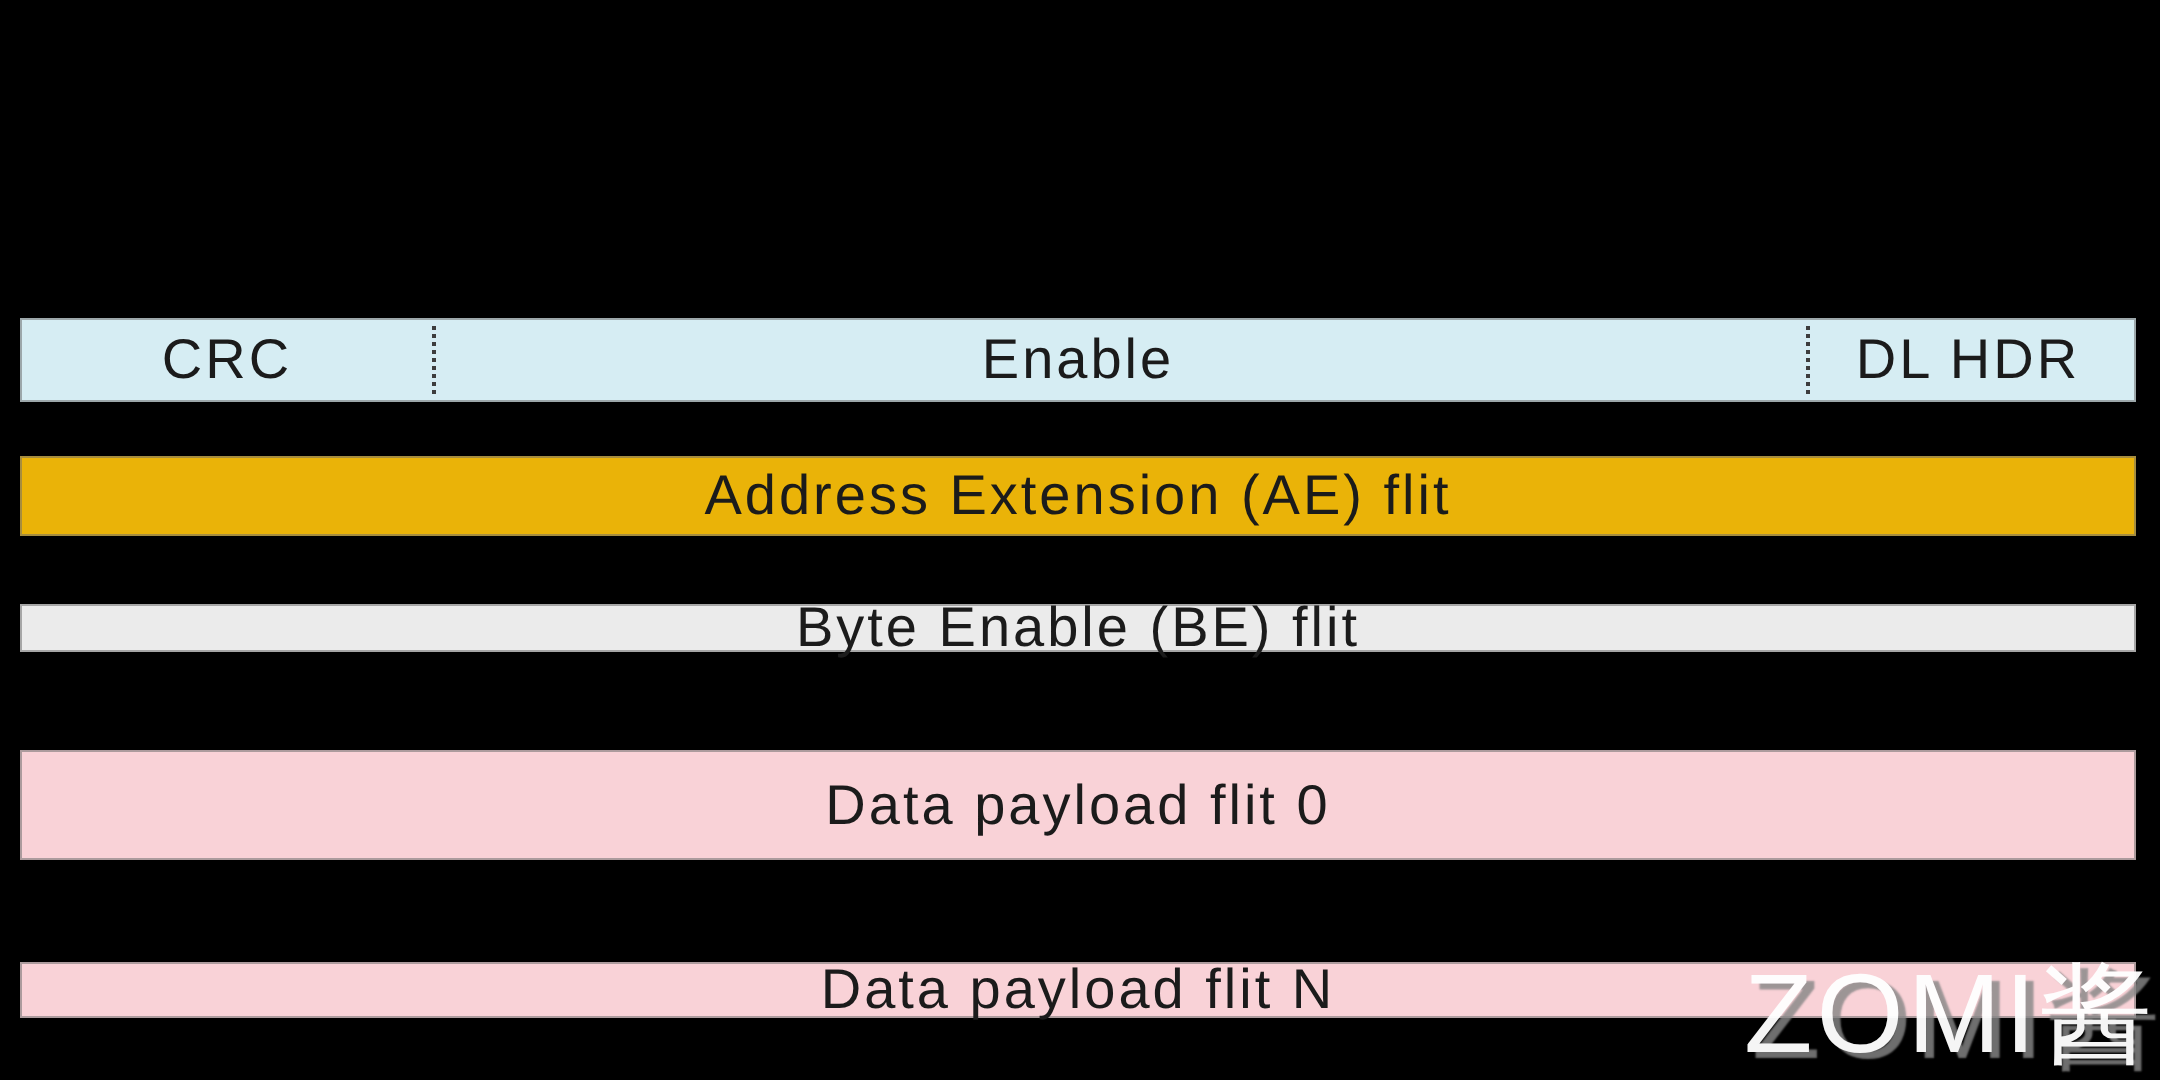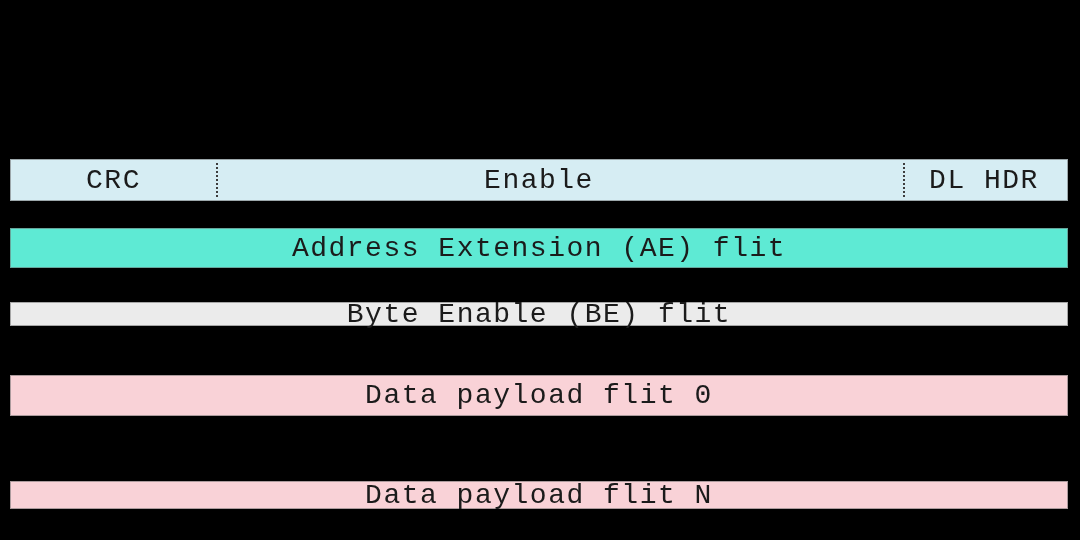--- a/index.html
+++ b/index.html
@@ -6,21 +6,21 @@
     margin: 0;
     padding: 0;
     background: #000;
   }
   .canvas {
     position: relative;
     width: 1080px;
     height: 540px;
     background: #000;
     overflow: hidden;
-    font-family: Liberation Mono, monospace;
+    font-family: Liberation Sans, sans-serif;
     color: #1b1b1b;
   }
   .bar {
     position: absolute;
     left: 10px;
     width: 1058px;
     box-sizing: border-box;
     border: 1px solid rgba(110,110,110,0.55);
     font-size: 28px;
     letter-spacing: 1.5px;
@@ -54,21 +54,21 @@
     top: 3px;
     bottom: 3px;
     width: 0;
     border-left: 2px dotted #3d3d3d;
   }
   .divider-1 { left: 205px; }
   .divider-2 { left: 892px; }
 
   .bar-ae    { top: 228px; height: 40px; }
   .bar-be    { top: 302px; height: 24px; }
-  .bar-data0 { top: 375px; height: 41px; }
+  .bar-data0 { top: 375px; height: 55px; }
   .bar-dataN { top: 481px; height: 28px; }
 
   .watermark {
     position: absolute;
     right: 2px;
     bottom: 5px;
     font-size: 56px;
     line-height: 1;
     letter-spacing: 2px;
     color: #ffffff;
@@ -83,30 +83,31 @@
 <div class="canvas">
 
   <div class="bar bar-headerflit" style="background-color: rgb(214, 237, 243);">
     <span class="seg-label seg-crc">CRC</span>
     <div class="seg-divider divider-1"></div>
     <span class="seg-label seg-hdr">Enable</span>
     <div class="seg-divider divider-2"></div>
     <span class="seg-label seg-dlhdr">DL HDR</span>
   </div>
 
-  <div class="bar bar-ae" style="background-color: #5eead4; padding-left: 48px;">
+  <div class="bar bar-ae" style="background-color: #eab308; padding-left: 48px;">
     <span class="center-label">Address Extension (AE) flit</span>
   </div>
 
   <div class="bar bar-be" style="background-color: rgb(235, 235, 235);">
     <span class="center-label">Byte Enable (BE) flit</span>
   </div>
 
   <div class="bar bar-data0" style="background-color: rgb(249, 210, 215);">
     <span class="center-label">Data payload flit 0</span>
   </div>
 
   <div class="bar bar-dataN" style="background-color: rgb(249, 210, 215);">
     <span class="center-label">Data payload flit N</span>
   </div>
 
+  <div class="watermark">ZOMI酱</div>
 
 </div>
 
 </body></html>

